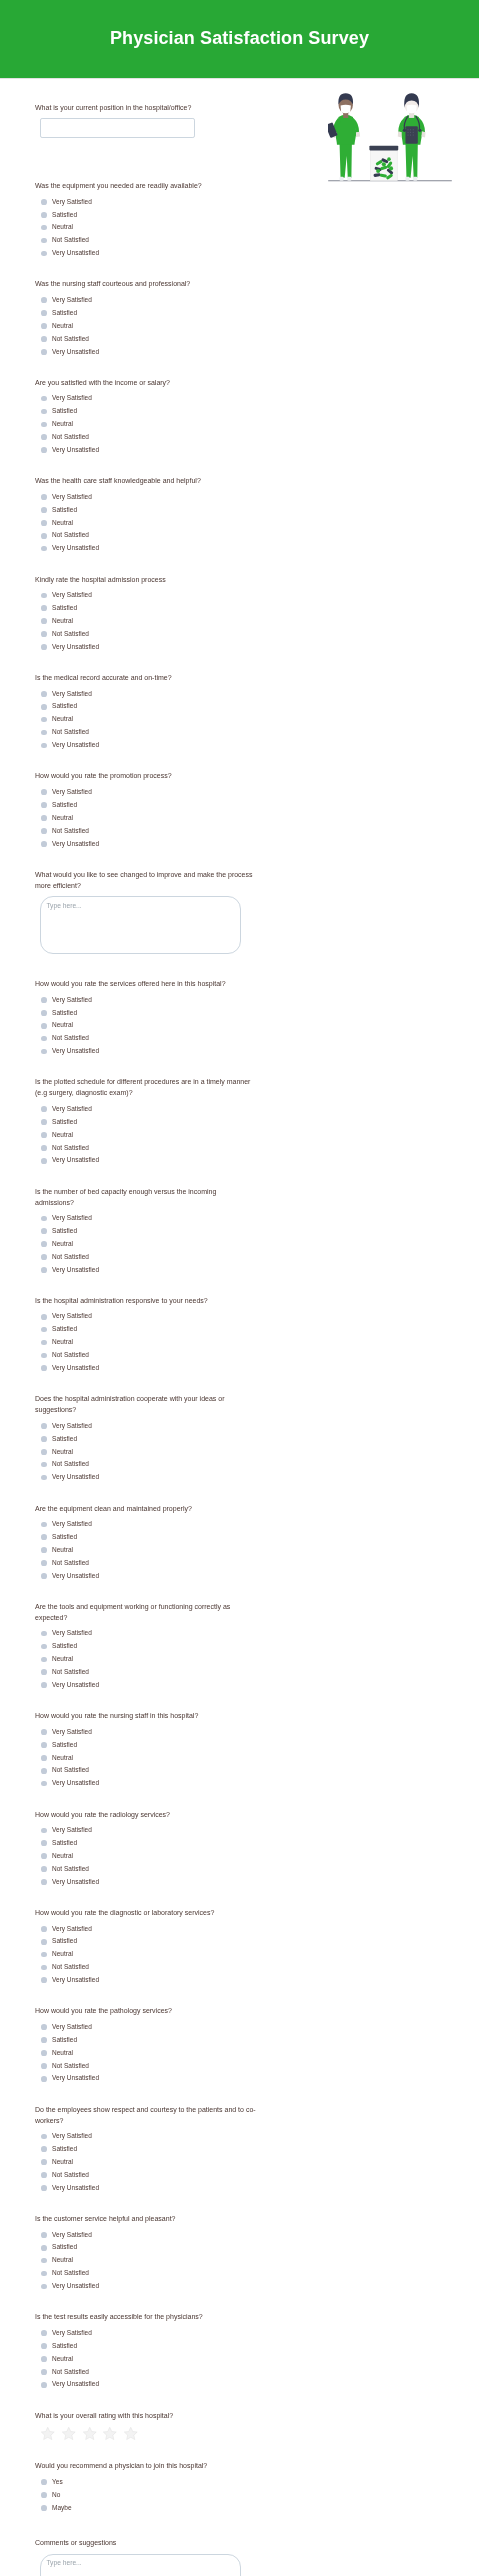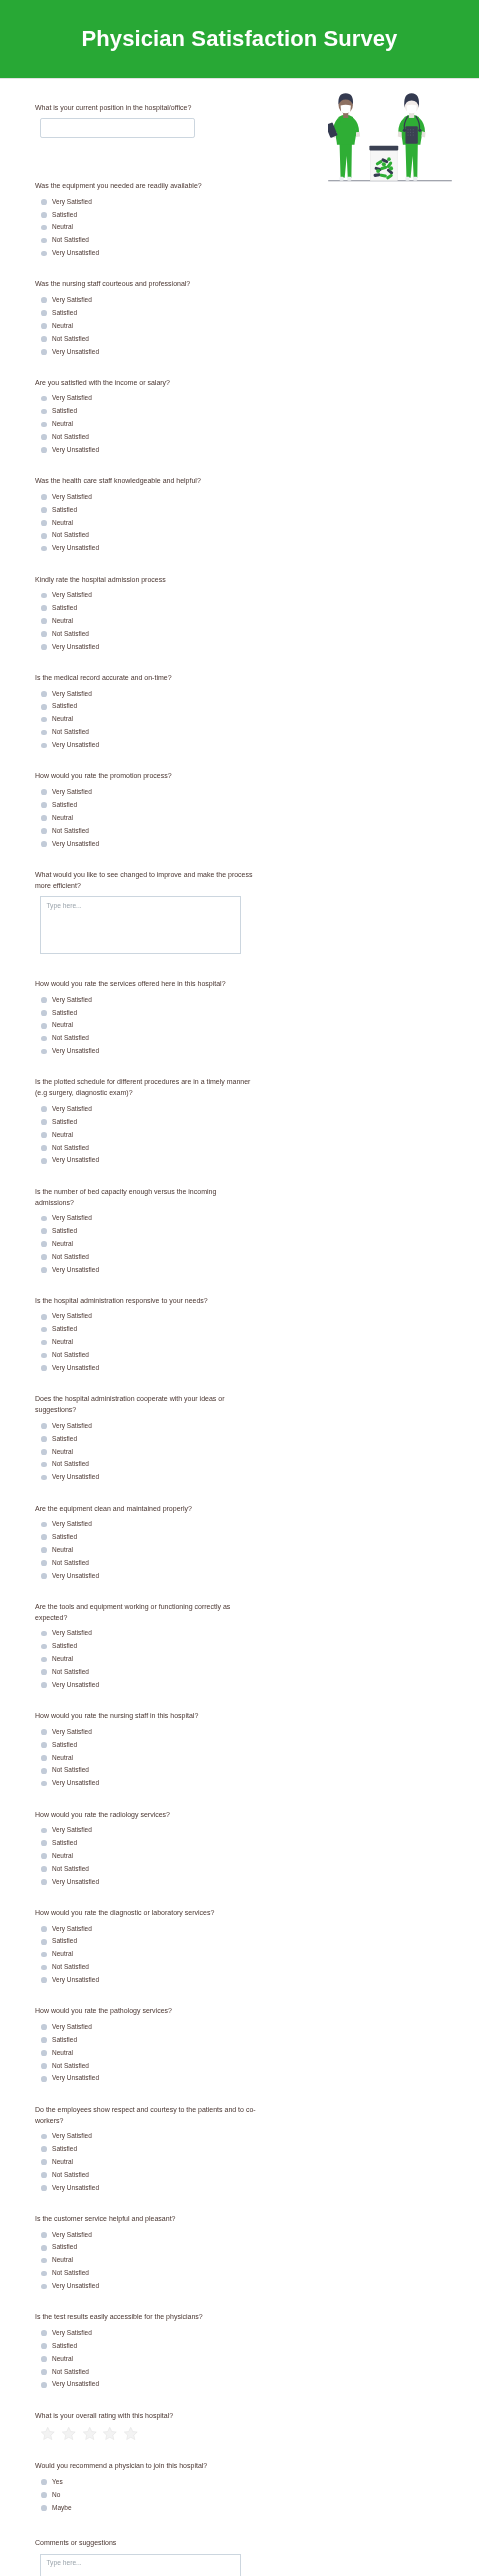--- a/index.html
+++ b/index.html
@@ -19,21 +19,21 @@
     width: 479px;
     height: 79px;
     background: #28a835;
     display: flex;
     align-items: center;
     justify-content: center;
     border-bottom: 0.5px solid #e2e2e2;
   }
   .banner-title {
     color: #ffffff;
-    font-size: 22px;
+    font-size: 18px;
     font-weight: bold;
     letter-spacing: 0.1px;
     text-align: center;
     line-height: 1.2;
   }
 
   
   .form-body {
     padding: 0 0 0 0;
     position: relative;
@@ -90,21 +90,21 @@
     margin-left: 5.2px;
     font-family: "Liberation Sans", sans-serif;
     font-size: 6.7px;
     color: #4a3631;
     padding: 0 5.2px;
   }
   .text-area {
     width: 201px;
     height: 58px;
     border: 0.5px solid #ccd6df;
-    border-radius: 0;
+    border-radius: 13px;
     background: #fff;
     display: block;
     margin-left: 5.2px;
     font-family: "Liberation Sans", sans-serif;
     font-size: 6.7px;
     color: #4a3631;
     padding: 4.6px 5.2px;
     resize: none;
   }
   .text-area::placeholder, .text-input::placeholder {

